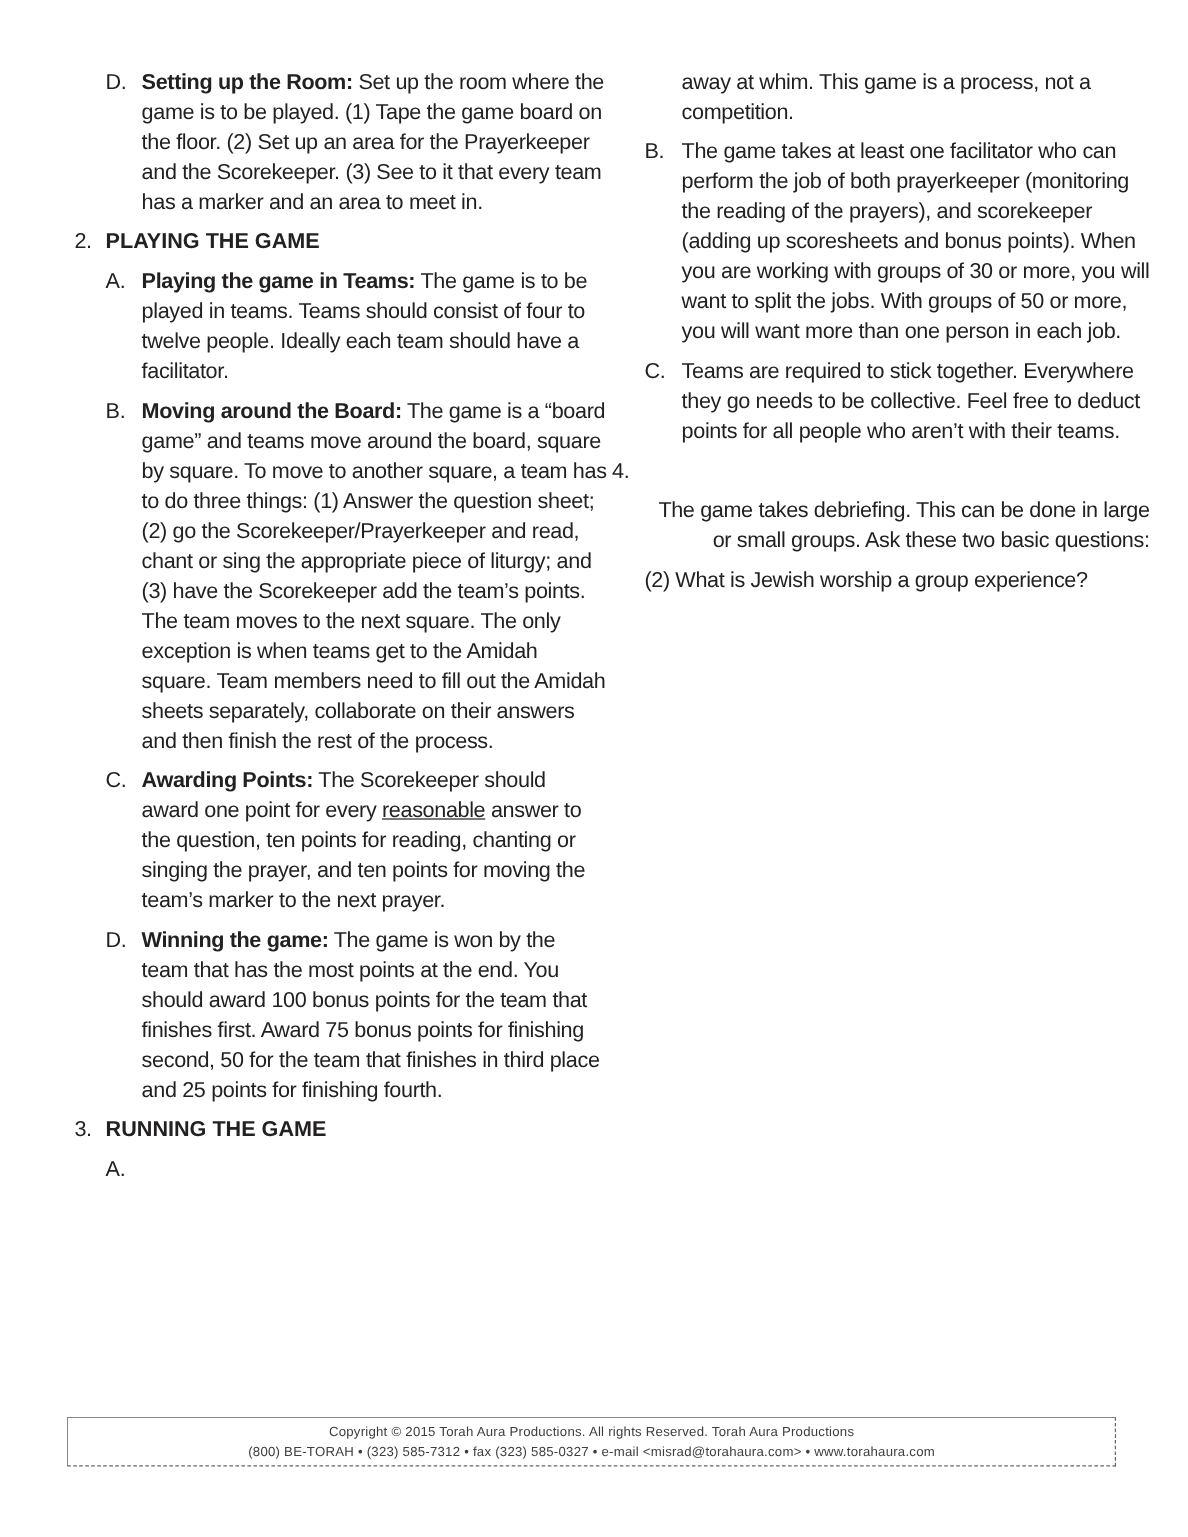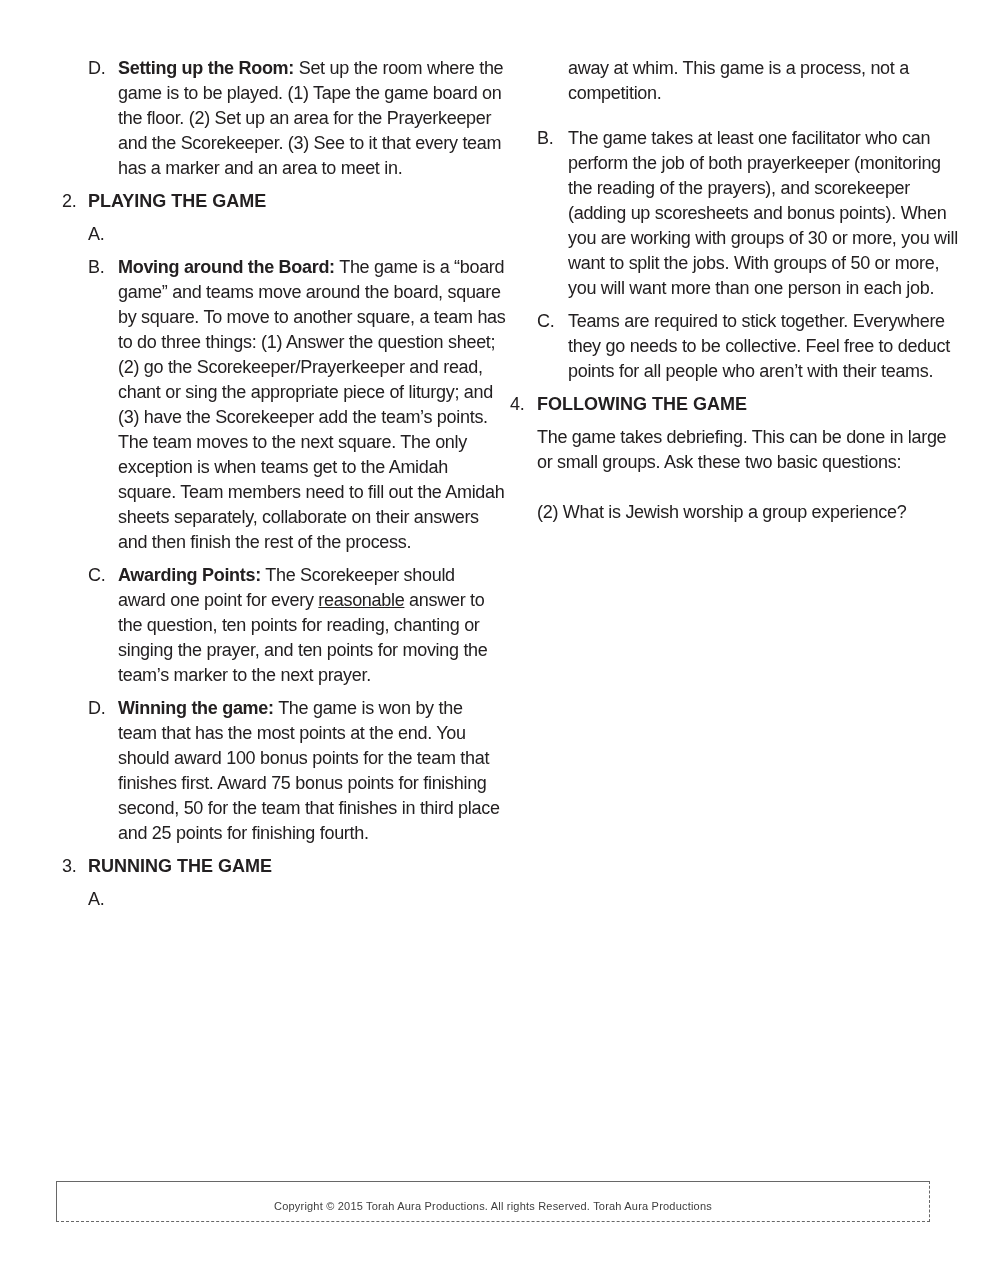--- a/index.html
+++ b/index.html
@@ -36,38 +36,38 @@
   .col-left  .item { padding-left: 26px; }
   .col-right .item { padding-left: 27px; }
   .item .marker { flex-shrink: 0; }
   .col-left  .item .marker { width: 30px; }
   .col-right .item .marker { width: 31px; }
   .item .body { flex: 1; }
 
   .lead { font-weight: bold; text-align: right; }
   .u { text-decoration: underline; }
 
-  .continuation { padding-left: 58px; margin-bottom: 20px; }
-  .sec-par  { padding-left: 27px; margin-bottom: 25px; }
+  .continuation { padding-left: 58px; margin-bottom: 8px; }
+  .sec-par  { padding-left: 27px; margin-bottom: 8px; text-align: right; }
   .question { padding-left: 27px; margin-bottom: 8px; }
 
   .footer-box {
     position: absolute;
     left: 56px; top: 1181px;
     width: 874px; height: 41px;
     box-sizing: border-box;
     border: 1px solid #676767;
     border-right-style: dashed;
     border-bottom-style: dashed;
     text-align: center;
     font-size: 11px;
     line-height: 16px;
     letter-spacing: 0.2px;
     color: #3d3d3d;
-    padding-top: 16px;
+    padding-top: 4px;
   }
 </style>
 </head>
 <body>
 
 <div class="page">
 
   <div class="col col-left">
 
     <div class="item">
@@ -78,20 +78,24 @@
       </div>
     </div>
 
     <div class="section-heading">
       <span class="num">2.</span>
       <span class="title">PLAYING THE GAME</span>
     </div>
 
     <div class="item">
       <span class="marker">A.</span>
+      <div class="body">
+        <span class="lead">Playing the game in Teams:</span>
+        <span>The game is to be played in teams. Teams should consist of four to twelve people. Ideally each team should have a facilitator.</span>
+      </div>
     </div>
 
     <div class="item">
       <span class="marker">B.</span>
       <div class="body">
         <span class="lead">Moving around the Board:</span>
         <span>The game is a “board game” and teams move around the board, square by square. To move to another square, a team has to do three things: (1) Answer the question sheet; (2) go the Scorekeeper/Prayerkeeper and read, chant or sing the appropriate piece of liturgy; and (3) have the Scorekeeper add the team’s points. The team moves to the next square. The only exception is when teams get to the Amidah square. Team members need to fill out the Amidah sheets separately, collaborate on their answers and then finish the rest of the process.</span>
       </div>
     </div>
 
@@ -135,27 +139,27 @@
 
     <div class="item">
       <span class="marker">C.</span>
       <div class="body">
         <span>Teams are required to stick together. Everywhere they go needs to be collective. Feel free to deduct points for all people who aren’t with their teams.</span>
       </div>
     </div>
 
     <div class="section-heading">
       <span class="num">4.</span>
-      <span class="title">FOLLOWING THE GAME</span>
     </div>
 
     <div class="sec-par">The game takes debriefing. This can be done in large or small groups. Ask these two basic questions:</div>
 
 
     <div class="question">(2) What is Jewish worship a group experience?</div>
 
   </div>
 
   <div class="footer-box">
     <div>Copyright © 2015 Torah Aura Productions. All rights Reserved. Torah Aura Productions</div>
+    <div>(800) BE-TORAH • (323) 585-7312 • fax (323) 585-0327 • e-mail &lt;misrad@torahaura.com&gt; • www.torahaura.com</div>
   </div>
 
 </div>
 
 </body></html>

